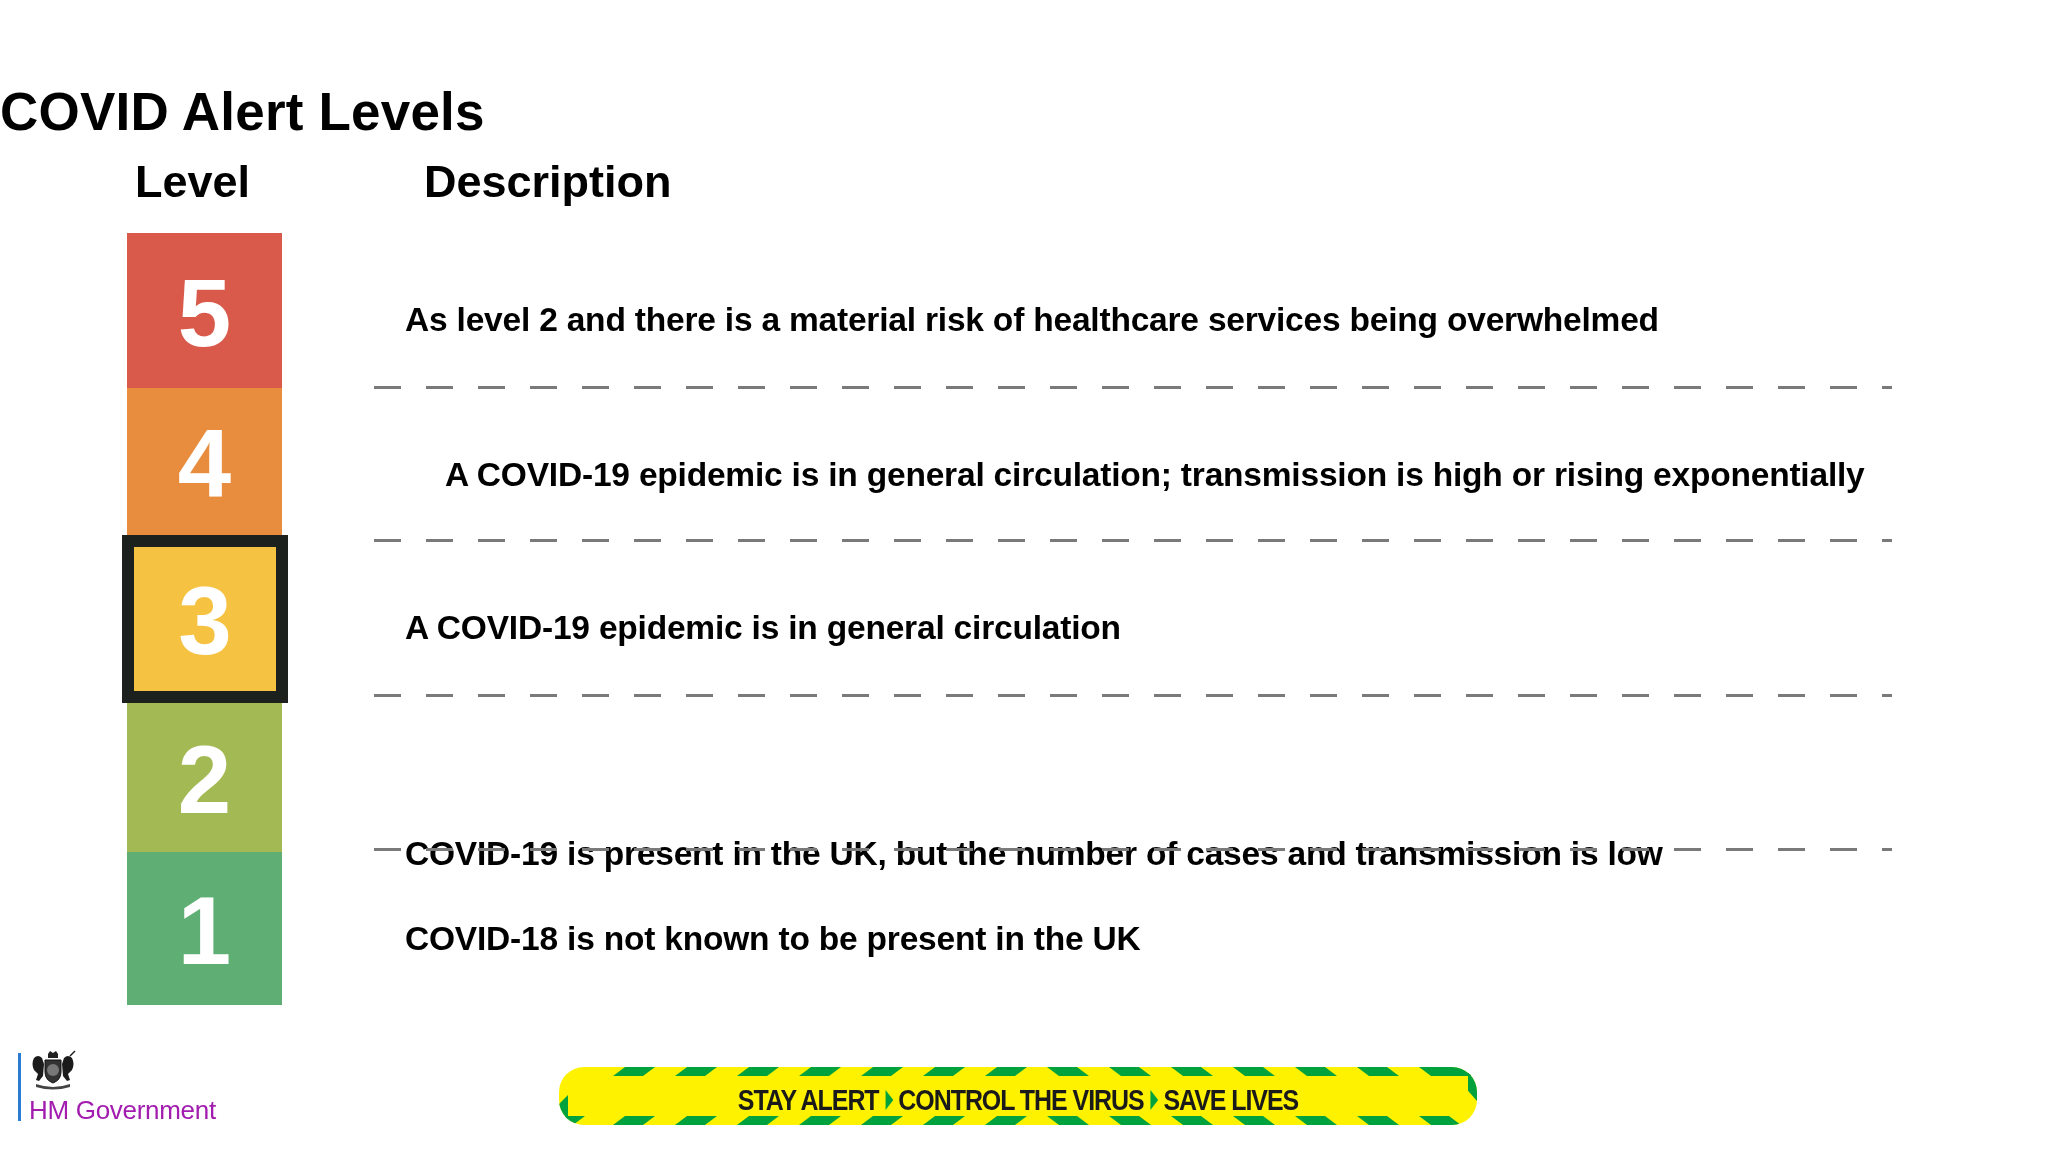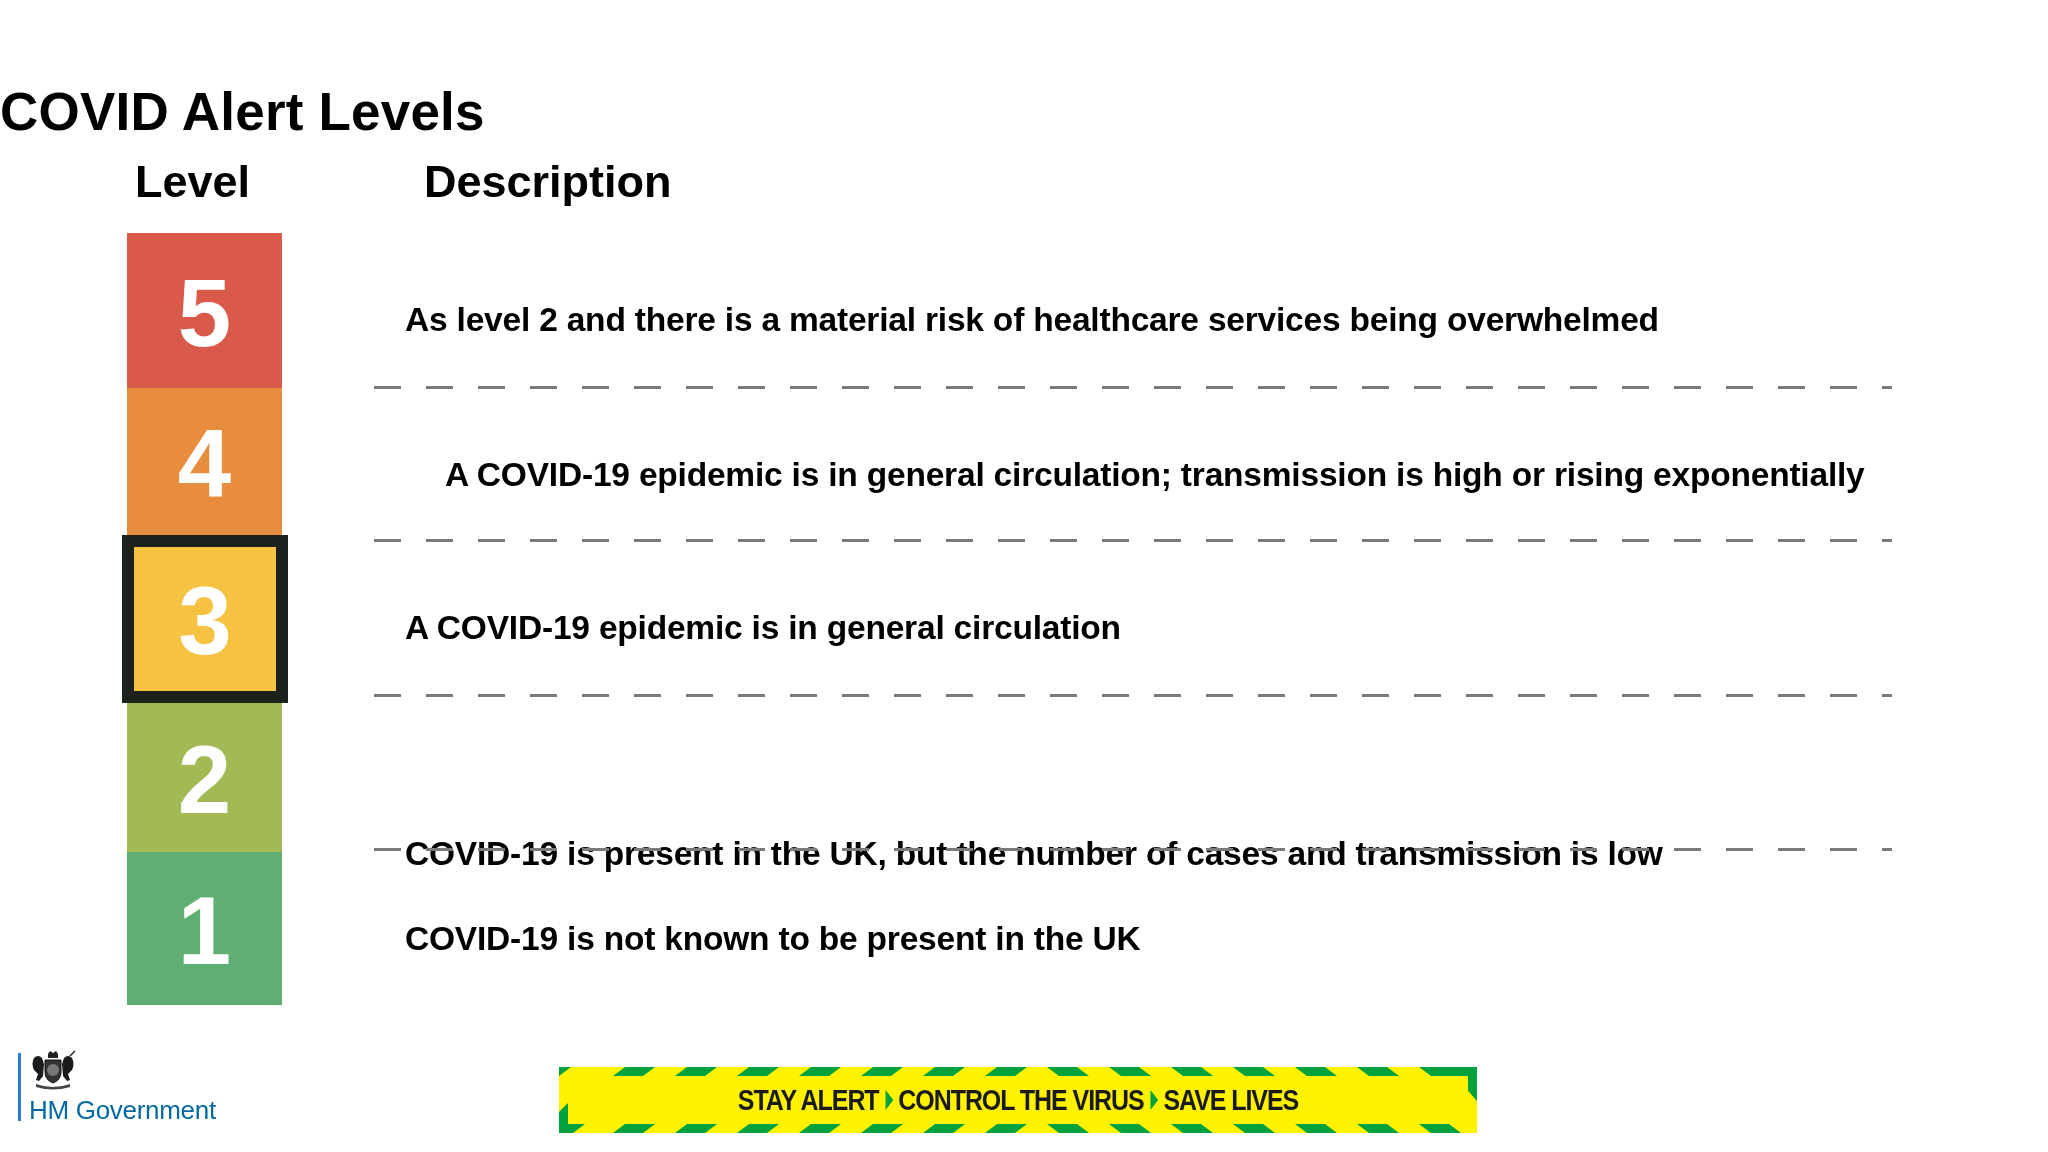--- a/index.html
+++ b/index.html
@@ -36,26 +36,26 @@
   }
   .dash {
     position: absolute; left: 374px; width: 1518px; height: 3px;
     background-image: linear-gradient(to right, #7a7a7a 0, #7a7a7a 27px, transparent 27px, transparent 52px);
     background-size: 52px 3px; background-repeat: repeat-x;
   }
 
   
   .hmg-bar { left: 18px; top: 1053px; width: 3px; height: 68px; background: #2a7bd1; }
   .hmg-crest { left: 28px; top: 1050px; width: 50px; height: 40px; }
-  .hmg-text { left: 29px; top: 1096px; font-size: 26px; line-height: 28px; color: #0369a1; letter-spacing: -0.3px; }
+  .hmg-text { left: 29px; top: 1096px; font-size: 26px; line-height: 28px; color: #a21caf; letter-spacing: -0.3px; }
 
   
   .banner {
-    left: 559px; top: 1067px; width: 918px; height: 66px;
-    background: #fff200; overflow: hidden;
+    left: 559px; top: 1067px; width: 918px; height: 58px;
+    background: #fff200; overflow: hidden; border-radius: 25px;
   }
   .banner .stripe-top, .banner .stripe-bot {
     position: absolute; left: 0; width: 100%; height: 9px;
   }
   .banner .stripe-top { top: 0; }
   .banner .stripe-bot { bottom: 0; }
   .banner-text {
     position: absolute; left: 0; top: 0; width: 100%; height: 66px;
     display: flex; align-items: center; justify-content: center;
     font-family: "Liberation Sans Narrow", "Liberation Sans", sans-serif;
@@ -98,21 +98,21 @@
 
 <div class="desc" style="top:455px;margin-left:40px;">A COVID-19 epidemic is in general circulation; transmission is high or rising exponentially</div>
 <div class="dash" style="top:539px;"></div>
 
 <div class="desc" style="top:608px;">A COVID-19 epidemic is in general circulation</div>
 <div class="dash" style="top:694px;"></div>
 
 <div class="desc" style="top:802px;margin-top:32px;">COVID-19 is present in the UK, but the number of cases and transmission is low</div>
 <div class="dash" style="top:848px;"></div>
 
-<div class="desc" style="top:919px;">COVID-19 is not known to be present in the UK</div>
+<div class="desc" style="top:919px;">COVID-18 is not known to be present in the UK</div>
 
 <div class="abs hmg-bar"></div>
 <div class="abs hmg-crest">
   <svg width="50" height="40" viewBox="0 0 50 40">
 
     <path d="M20 4 L22 1 L25 3 L28 1 L30 4 L30 8 L20 8 Z" fill="#222"></path>
 
     <path d="M17 10 H33 V22 Q33 30 25 33 Q17 30 17 22 Z" fill="#333" stroke="#111" stroke-width="1"></path>
     <circle cx="25" cy="20" r="6" fill="#777"></circle>
 

